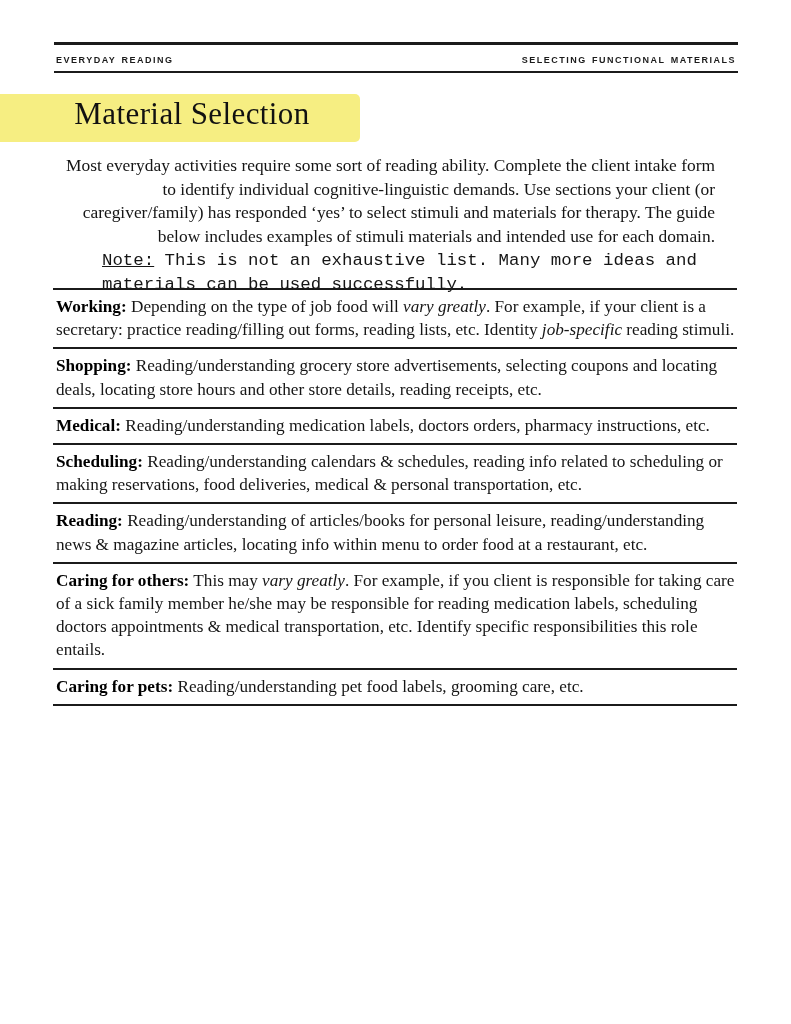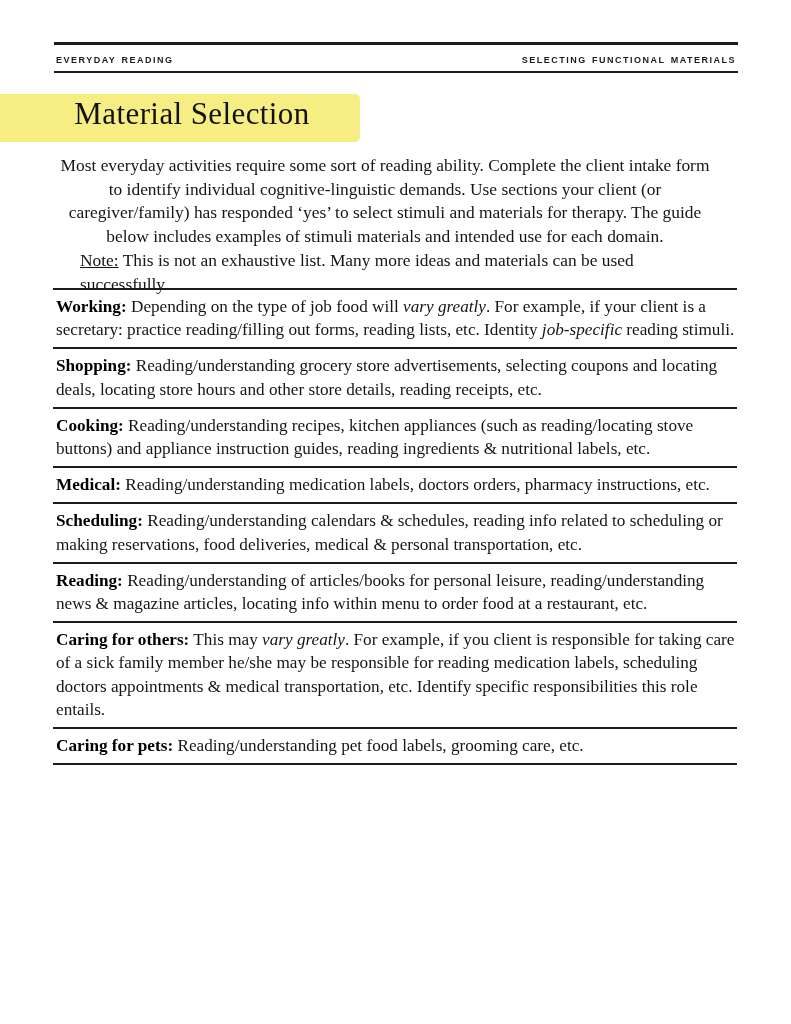--- a/index.html
+++ b/index.html
@@ -78,32 +78,33 @@
   }
 
   
   .intro {
     position: absolute;
     left: 55px;
     top: 154px;
     width: 660px;
     font-size: 17.4px;
     line-height: 23.5px;
-    text-align: center;
+    text-align: right;
     color: #151515;
   }
   .intro p { margin: 0; }
   .note-line {
     position: absolute;
-    left: 80px;
+    left: 102px;
     top: 249px;
     width: 640px;
     font-size: 17.4px;
     line-height: 23.5px;
     color: #151515;
+    font-family: Liberation Mono, monospace;
   }
   .note-label { text-decoration: underline; }
 
   
   .domain-list {
     position: absolute;
     left: 53px;
     top: 288px;
     width: 684px;
   }
@@ -158,23 +159,20 @@
 </div>
 
 <div class="domain-list" id="domain-list">
     <div class="domain-item">
       <p><span class="domain-label">Working:</span><span> Depending on the type of job food will </span><span class="it">vary greatly</span><span>. For example, if your client is a secretary: practice reading/filling out forms, reading lists, etc. Identity </span><span class="it">job-specific</span><span> reading stimuli.</span></p>
     </div>
     <div class="domain-item">
       <p><span class="domain-label">Shopping:</span><span> Reading/understanding grocery store advertisements, selecting coupons and locating deals, locating store hours and other store details, reading receipts, etc.</span></p>
     </div>
     <div class="domain-item">
-      <p><span class="domain-label">Cooking:</span><span> Reading/understanding recipes, kitchen appliances (such as reading/locating stove buttons) and appliance instruction guides, reading ingredients &amp; nutritional labels, etc.</span></p>
-    </div>
-    <div class="domain-item">
       <p><span class="domain-label">Medical:</span><span> Reading/understanding medication labels, doctors orders, pharmacy instructions, etc.</span></p>
     </div>
     <div class="domain-item">
       <p><span class="domain-label">Scheduling:</span><span> Reading/understanding calendars &amp; schedules, reading info related to scheduling or making reservations, food deliveries, medical &amp; personal transportation, etc.</span></p>
     </div>
     <div class="domain-item">
       <p><span class="domain-label">Reading:</span><span> Reading/understanding of articles/books for personal leisure, reading/understanding news &amp; magazine articles, locating info within menu to order food at a restaurant, etc.</span></p>
     </div>
     <div class="domain-item">
       <p><span class="domain-label">Caring for others:</span><span> This may </span><span class="it">vary greatly</span><span>. For example, if you client is responsible for taking care of a sick family member he/she may be responsible for reading medication labels, scheduling doctors appointments &amp; medical transportation, etc. Identify specific responsibilities this role entails.</span></p>

